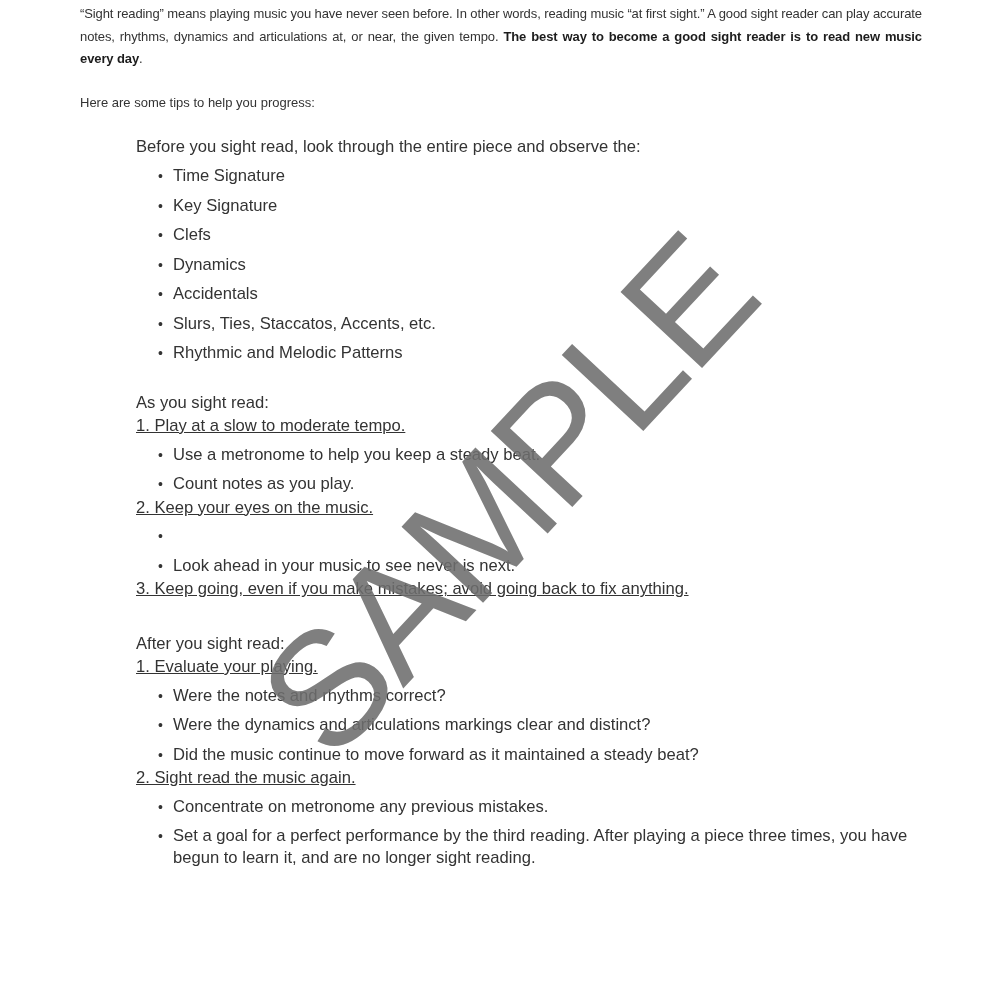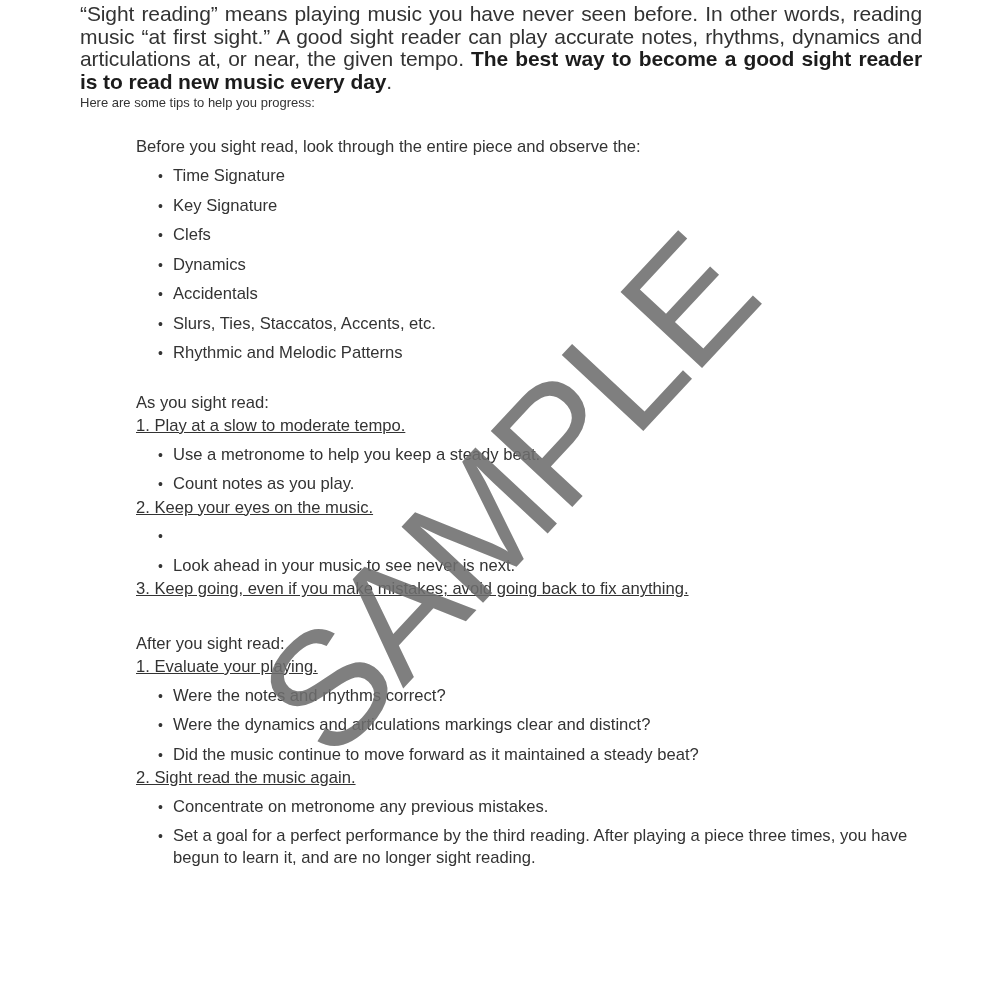--- a/index.html
+++ b/index.html
@@ -1,20 +1,20 @@
 <!DOCTYPE html>
 <html><head>
 <meta charset="utf-8">
 <style>
   html, body { margin:0; padding:0; background:#ffffff; }
   body { width:999px; height:999px; position:relative; overflow:hidden;
          font-family:"Liberation Sans", sans-serif; color:#333333; }
   .page { position:absolute; left:0; top:0; width:999px; height:999px; }
   .intro { position:absolute; left:80px; top:3px; width:842px;
-           font-size:21px; line-height:22.5px; text-align:justify; letter-spacing:-0.1px; }
+           font-size:13px; line-height:22.5px; text-align:justify; letter-spacing:-0.1px; }
   .intro b { color:#1c1c1c; }
   .tips { position:absolute; left:80px; top:92px; font-size:13px; line-height:22px; }
   .section { position:absolute; left:136px; font-size:16.6px; }
   .sec-head { line-height:22px; height:22px; }
   .num { line-height:23px; height:23px; }
   ul.bl { list-style:none; margin:0; padding:0; }
   ul.bl li { position:relative; padding-left:37px; line-height:22px; margin:0; }
   ul.bl li .dot { position:absolute; left:22px; top:0; font-size:14px; }
   .s1 ul.bl li { height:29.5px; }
   .s1 ul.bl { margin-top:7px; }

